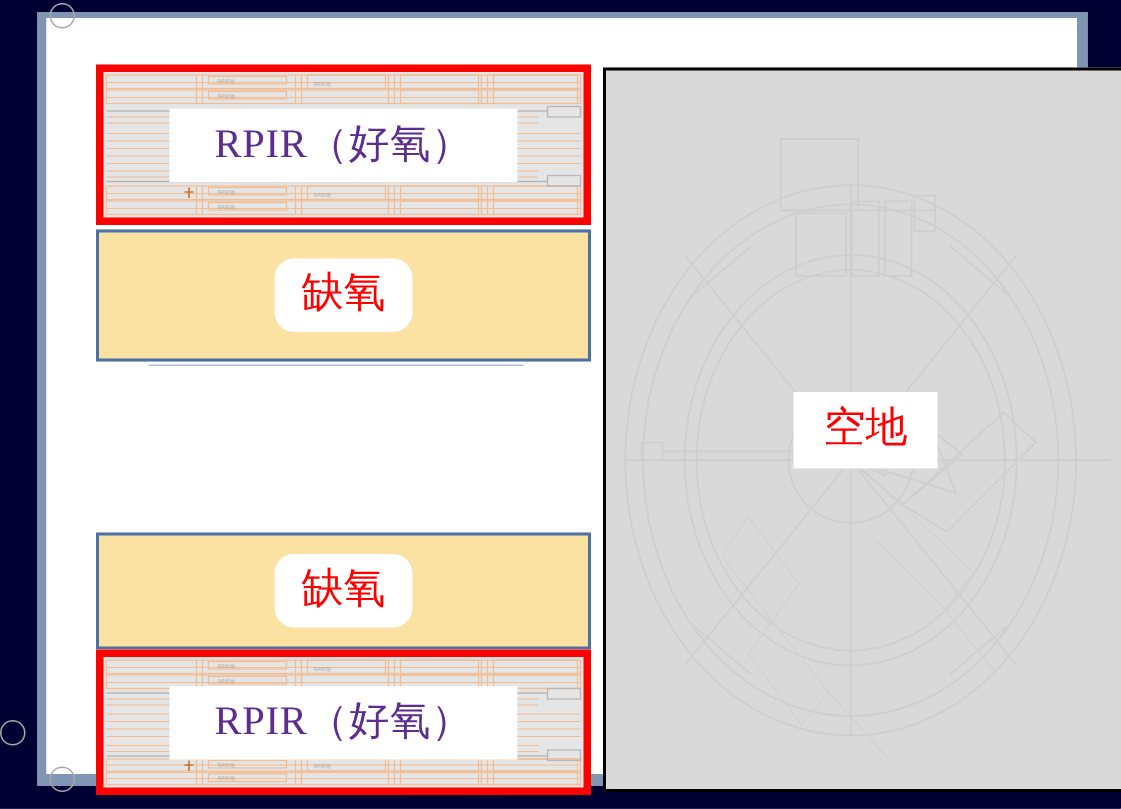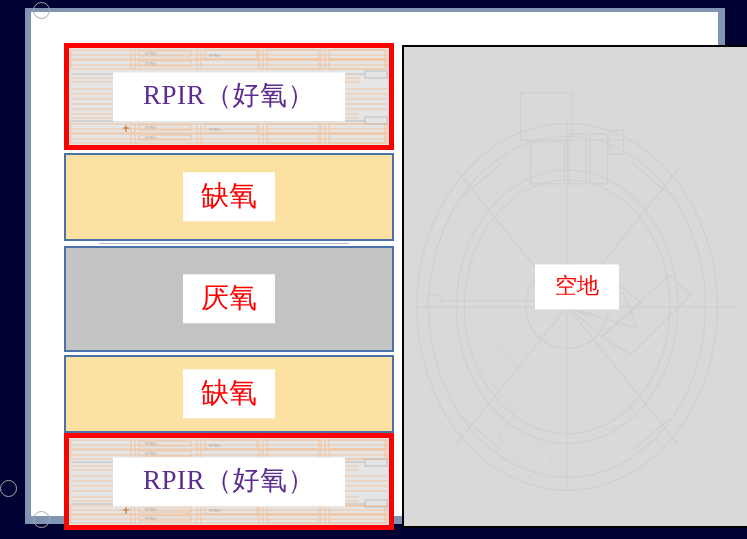--- a/index.html
+++ b/index.html
@@ -103,20 +103,21 @@
     left: 50%;
     top: 50%;
     transform: translate(-50%, -50%);
     background: #ffffff;
     color: #ff0000;
     font-size: 28px;
     line-height: 1.05;
     white-space: nowrap;
     padding: 9px 18px 11px 18px;
     font-family: "Liberation Serif", "DejaVu Serif", serif;
+    border-radius: 13px;
   }
 
   
   .seam {
     position: absolute;
     height: 1px;
     background: #6d86ad;
     opacity: .55;
   }
 
@@ -135,21 +136,21 @@
     left: 0; top: 0;
     width: 100%; height: 100%;
   }
   .land-caption {
     position: absolute;
     left: 50%;
     top: 50%;
     transform: translate(-50%, -50%);
     background: #ffffff;
     color: #ff0000;
-    font-size: 22px;
+    font-size: 28px;
     line-height: 1.05;
     white-space: nowrap;
     padding: 10px 20px 12px 20px;
     font-family: "Liberation Serif", "DejaVu Serif", serif;
   }
 </style>
 </head>
 <body>
 
 <div id="slide-stage">
@@ -237,23 +238,20 @@
         </svg>
         <div class="rpir-caption">RPIR（好氧）</div>
       </div>
 
       <div class="zone zone-tank zone-anoxic" style="top:110px; height:88px;">
         <div class="tank-caption">缺氧</div>
       </div>
 
       <div class="seam" style="top:200px; left:35px; width:250px;"></div>
 
-      <div class="zone zone-tank zone-anaerobic" style="top:203px; height:106px;">
-        <div class="tank-caption">厌氧</div>
-      </div>
 
       <div class="zone zone-tank zone-anoxic" style="top:312px; height:78px;">
         <div class="tank-caption">缺氧</div>
       </div>
 
       <div class="zone zone-rpir" style="top:390px; height:97px;">
         <svg class="cad-bg" viewBox="0 0 320 87" preserveAspectRatio="none">
           <g stroke="#f2bd93" stroke-width="0.8" fill="none">
             <rect x="2" y="2" width="316" height="9"></rect>
             <rect x="2" y="12" width="316" height="9"></rect>

